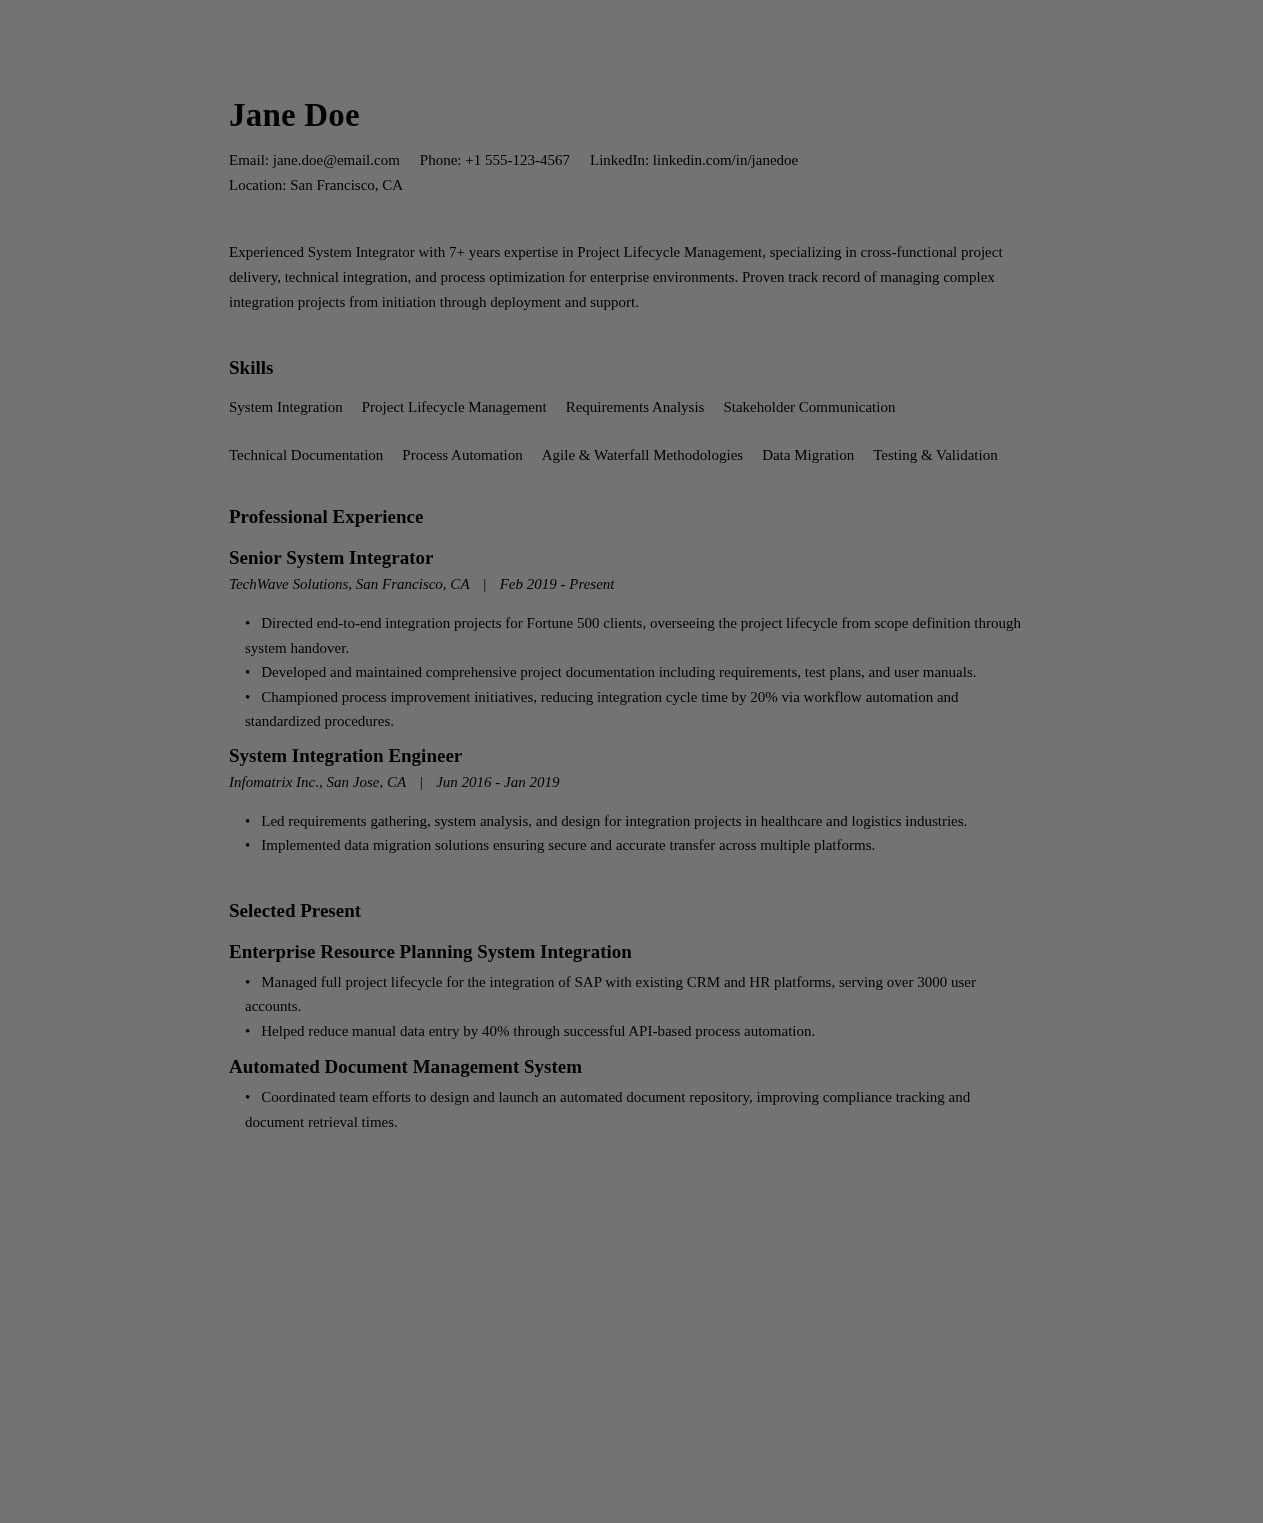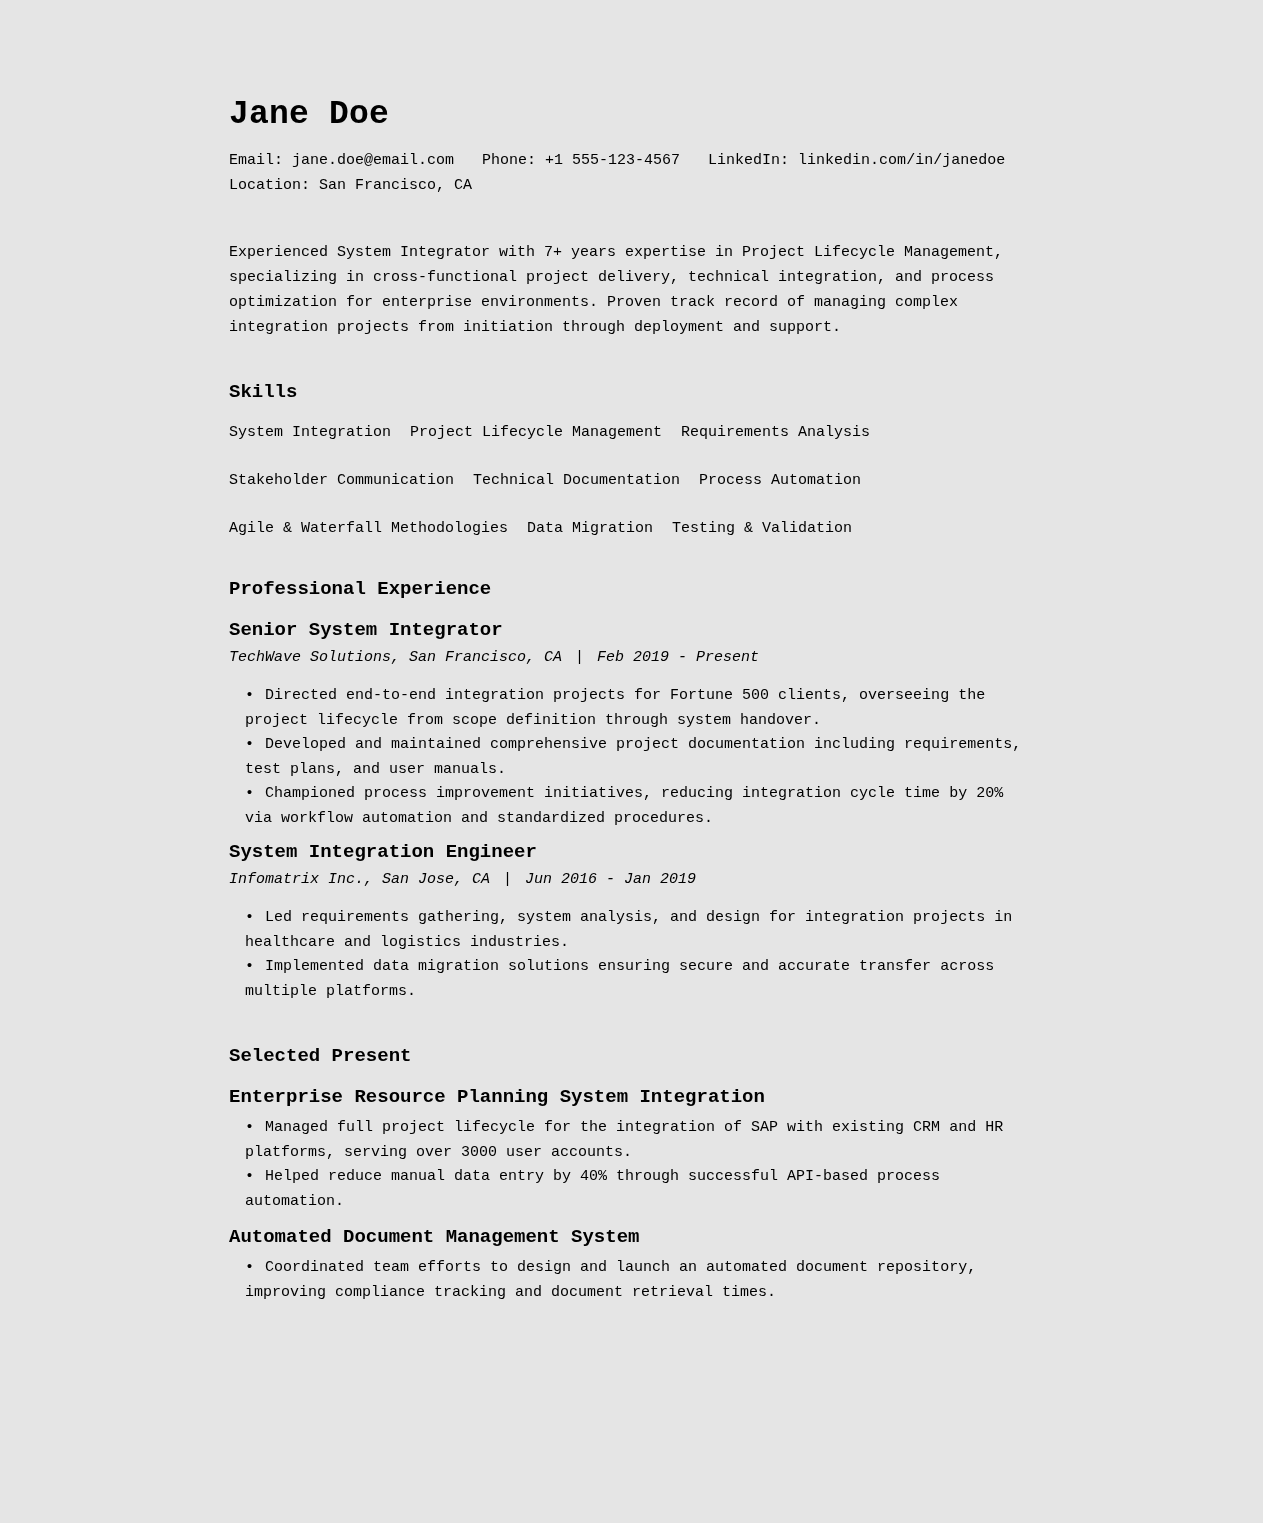--- a/index.html
+++ b/index.html
@@ -1,36 +1,36 @@
 <!DOCTYPE html>
 <html><head>
 <meta charset="utf-8">
 <style>
   html, body { margin: 0; padding: 0; background: #ffffff; }
   .page {
     width: 1263px;
     min-height: 1523px;
     box-sizing: border-box;
-    background: #e5e5e5;
+    background: #737373;
     color: #000000;
-    font-family: Liberation Mono, monospace;
+    font-family: Liberation Serif, serif;
     font-size: 15px;
     padding: 97px 231px 80px 229px;
   }
   .name {
     font-size: 33px;
     line-height: 36px;
     font-weight: 700;
     margin: 0 0 15px 0;
     letter-spacing: 0.2px;
   }
   .contact-row {
     display: flex;
     flex-wrap: wrap;
-    column-gap: 28px;
+    column-gap: 20px;
     line-height: 25px;
   }
   .contact-location { line-height: 25px; }
 
   section { margin-top: 42px; }
   .section-heading {
     font-size: 19px;
     line-height: 21px;
     font-weight: 700;
     margin: 0 0 21px 0;

